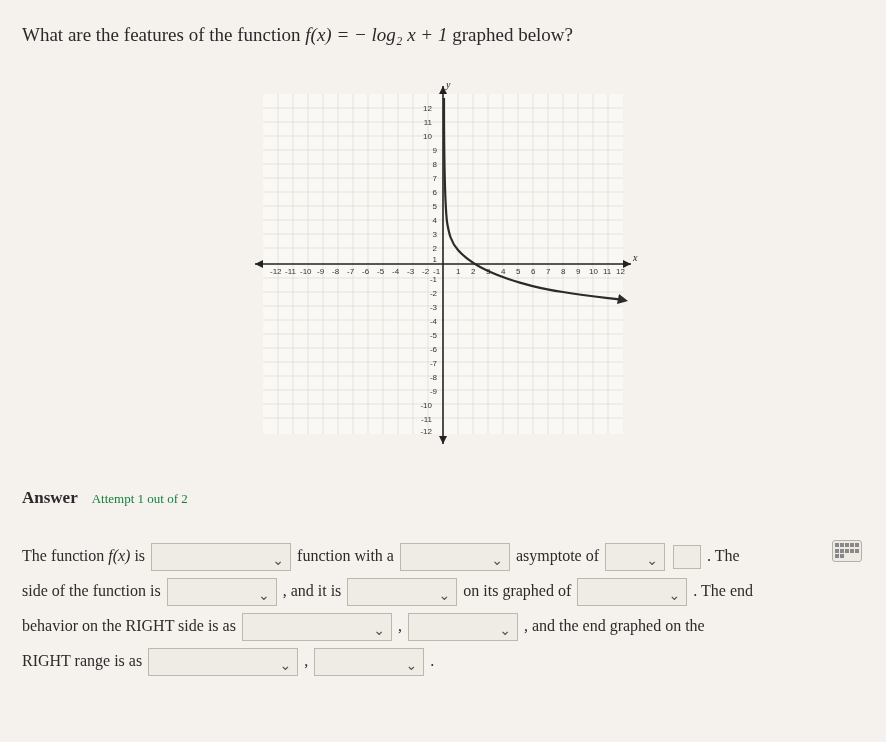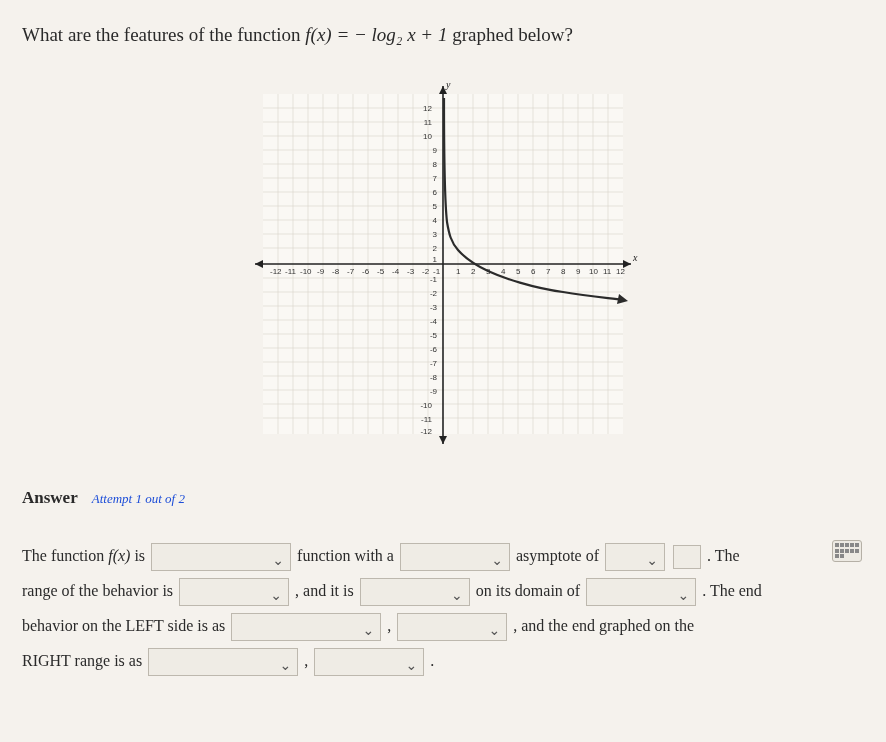--- a/index.html
+++ b/index.html
@@ -25,21 +25,21 @@
       width: 400px;
       height: 380px;
     }
     .answer-header {
       margin-bottom: 26px;
       display: flex;
       align-items: baseline;
       gap: 14px;
     }
     .answer-label { font-weight: bold; font-size: 17px; }
-    .attempt { font-size: 13px; color: #1d4ed8; font-style: italic; }
+    .attempt { font-size: 13px; color: #15803d; }
     .answer-body { font-size: 16px; line-height: 2.2; }
     .dd {
       display: inline-block;
       min-width: 110px;
       height: 28px;
       border: 1px solid #bdb8ae;
       background: #efece5;
       vertical-align: middle;
       position: relative;
       padding: 0 22px 0 6px;
@@ -233,29 +233,29 @@
 <div class="answer-body">
   <span>The function </span><span class="math">f(x)</span><span> is </span>
   <span class="dd md" title=""></span>
   <span> function with a </span>
   <span class="dd"></span>
   <span> asymptote of </span>
   <span class="dd sm"></span>
   <span class="blank"></span>
   <span>. The</span><br>
 
-  <span>range of the behavior is </span>
+  <span>side of the function is </span>
   <span class="dd"></span>
   <span>, and it is </span>
   <span class="dd"></span>
-  <span> on its domain of </span>
+  <span> on its graphed of </span>
   <span class="dd"></span>
   <span>. The end</span><br>
 
-  <span>behavior on the LEFT side is as </span>
+  <span>behavior on the RIGHT side is as </span>
   <span class="dd lg"></span>
   <span>, </span>
   <span class="dd"></span>
   <span>, and the end graphed on the</span><br>
 
   <span>RIGHT range is as </span>
   <span class="dd lg"></span>
   <span>, </span>
   <span class="dd"></span>
   <span>.</span>

